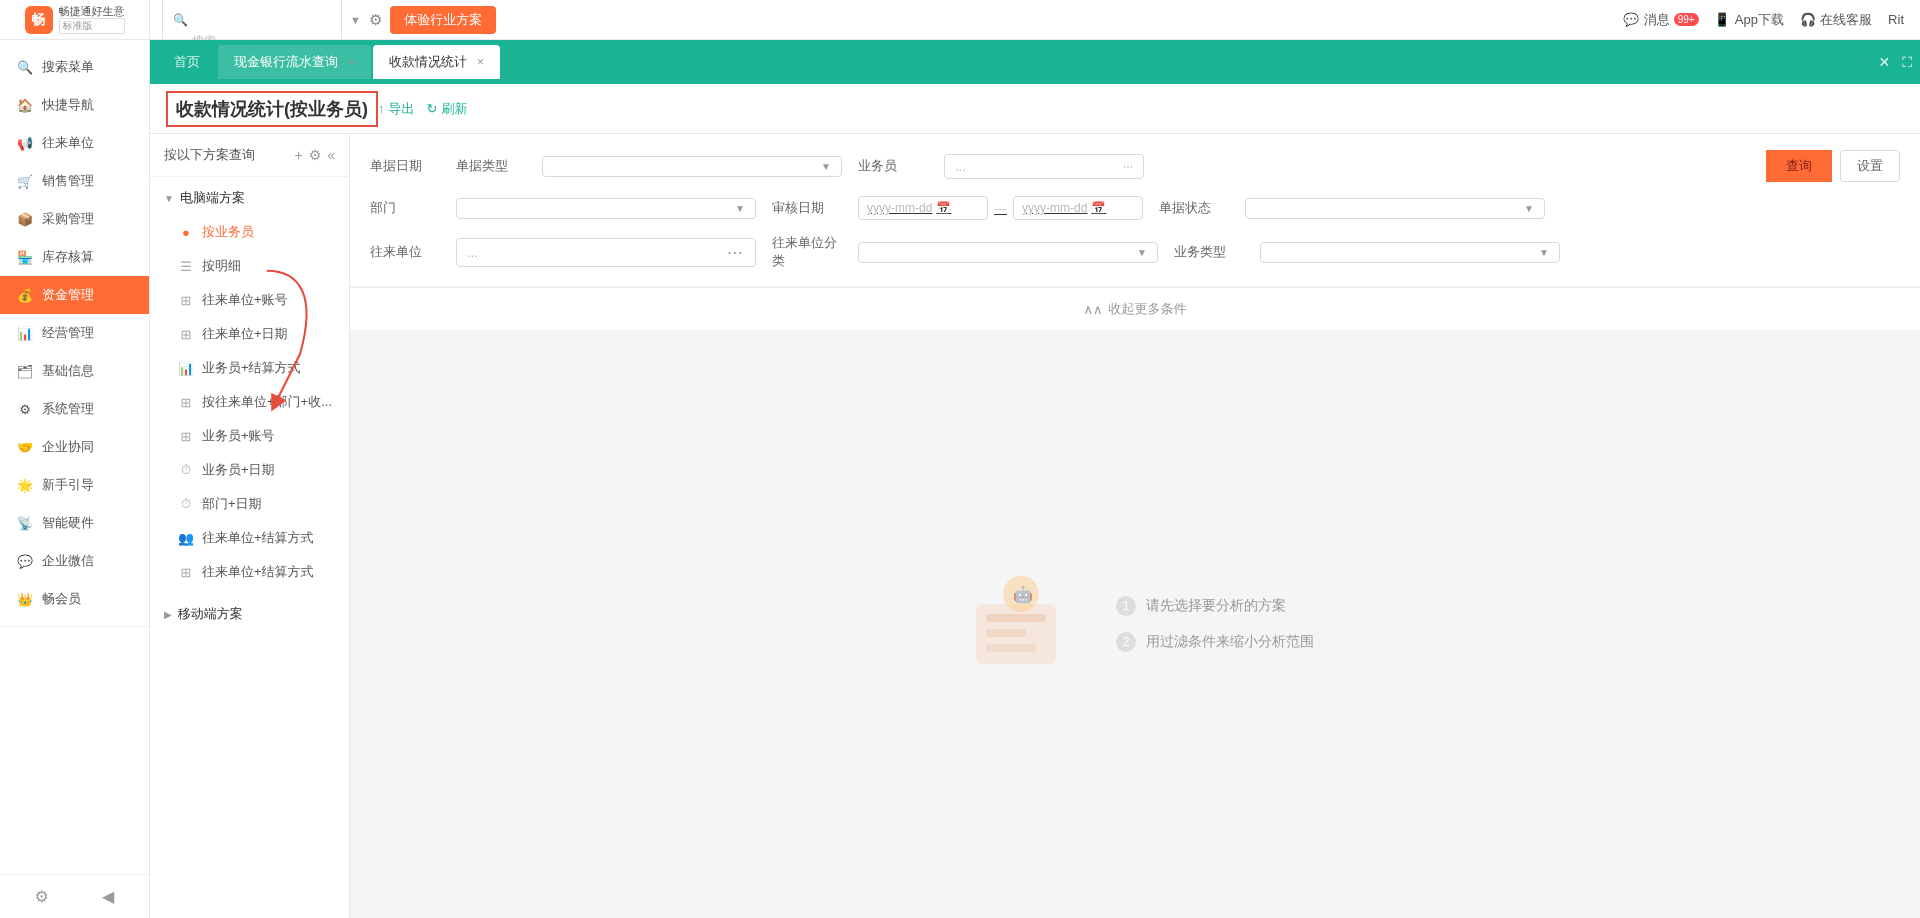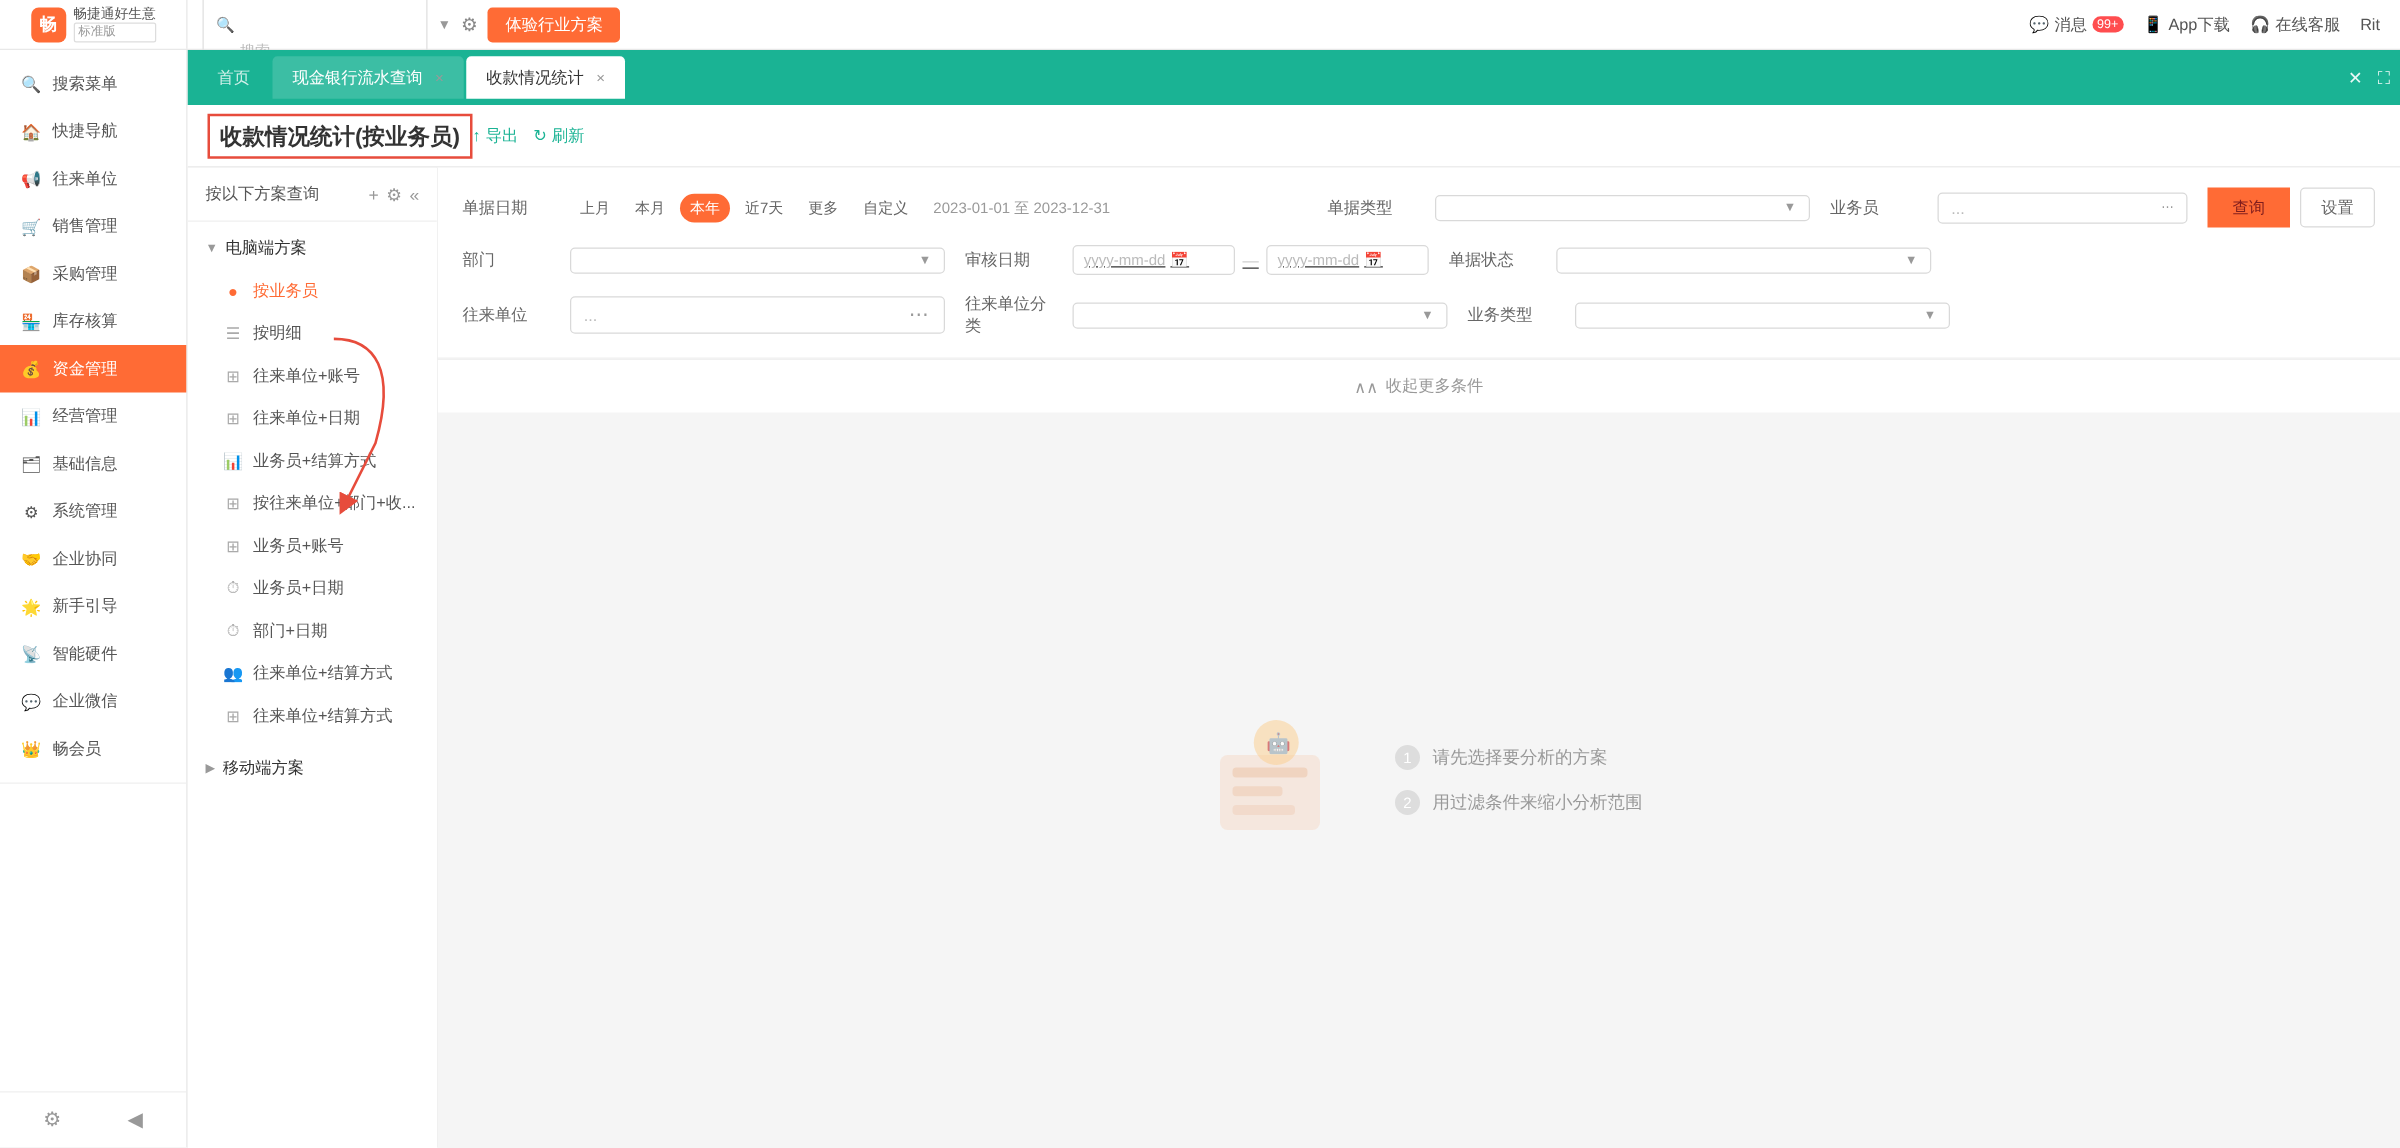--- a/index.html
+++ b/index.html
@@ -598,35 +598,20 @@
           </defs>
           <path d="M 120 20 C 160 20 180 50 160 120 L 130 180" stroke="#e74c3c" stroke-width="2.5" fill="none" marker-end="url(#arrowhead)"></path>
         </svg>
       </div>
 
       <div class="filter-area">
         <div class="filter-section">
 
           <div class="filter-row">
             <span class="filter-label">单据日期</span>
-            <div class="filter-control">
-              <div class="date-quick-btns">
-                <button class="date-btn">上月</button>
-                <button class="date-btn">本月</button>
-                <button class="date-btn active">本年</button>
-                <button class="date-btn">近7天</button>
-                <button class="date-btn">更多</button>
-                <button class="date-btn">自定义</button>
-              </div>
-              <span class="date-range-text">
-                <span>2023-01-01</span>
-                <span> 至 </span>
-                <span>2023-12-31</span>
-              </span>
-            </div>
             <span class="filter-label">单据类型</span>
             <div class="filter-input-group filter-wide">
               <span class="placeholder"></span>
               <span class="dropdown-arrow">▼</span>
             </div>
             <span class="filter-label">业务员</span>
             <div class="filter-input-group">
               <span class="placeholder">...</span>
               <span class="dropdown-arrow">⋯</span>
             </div>

